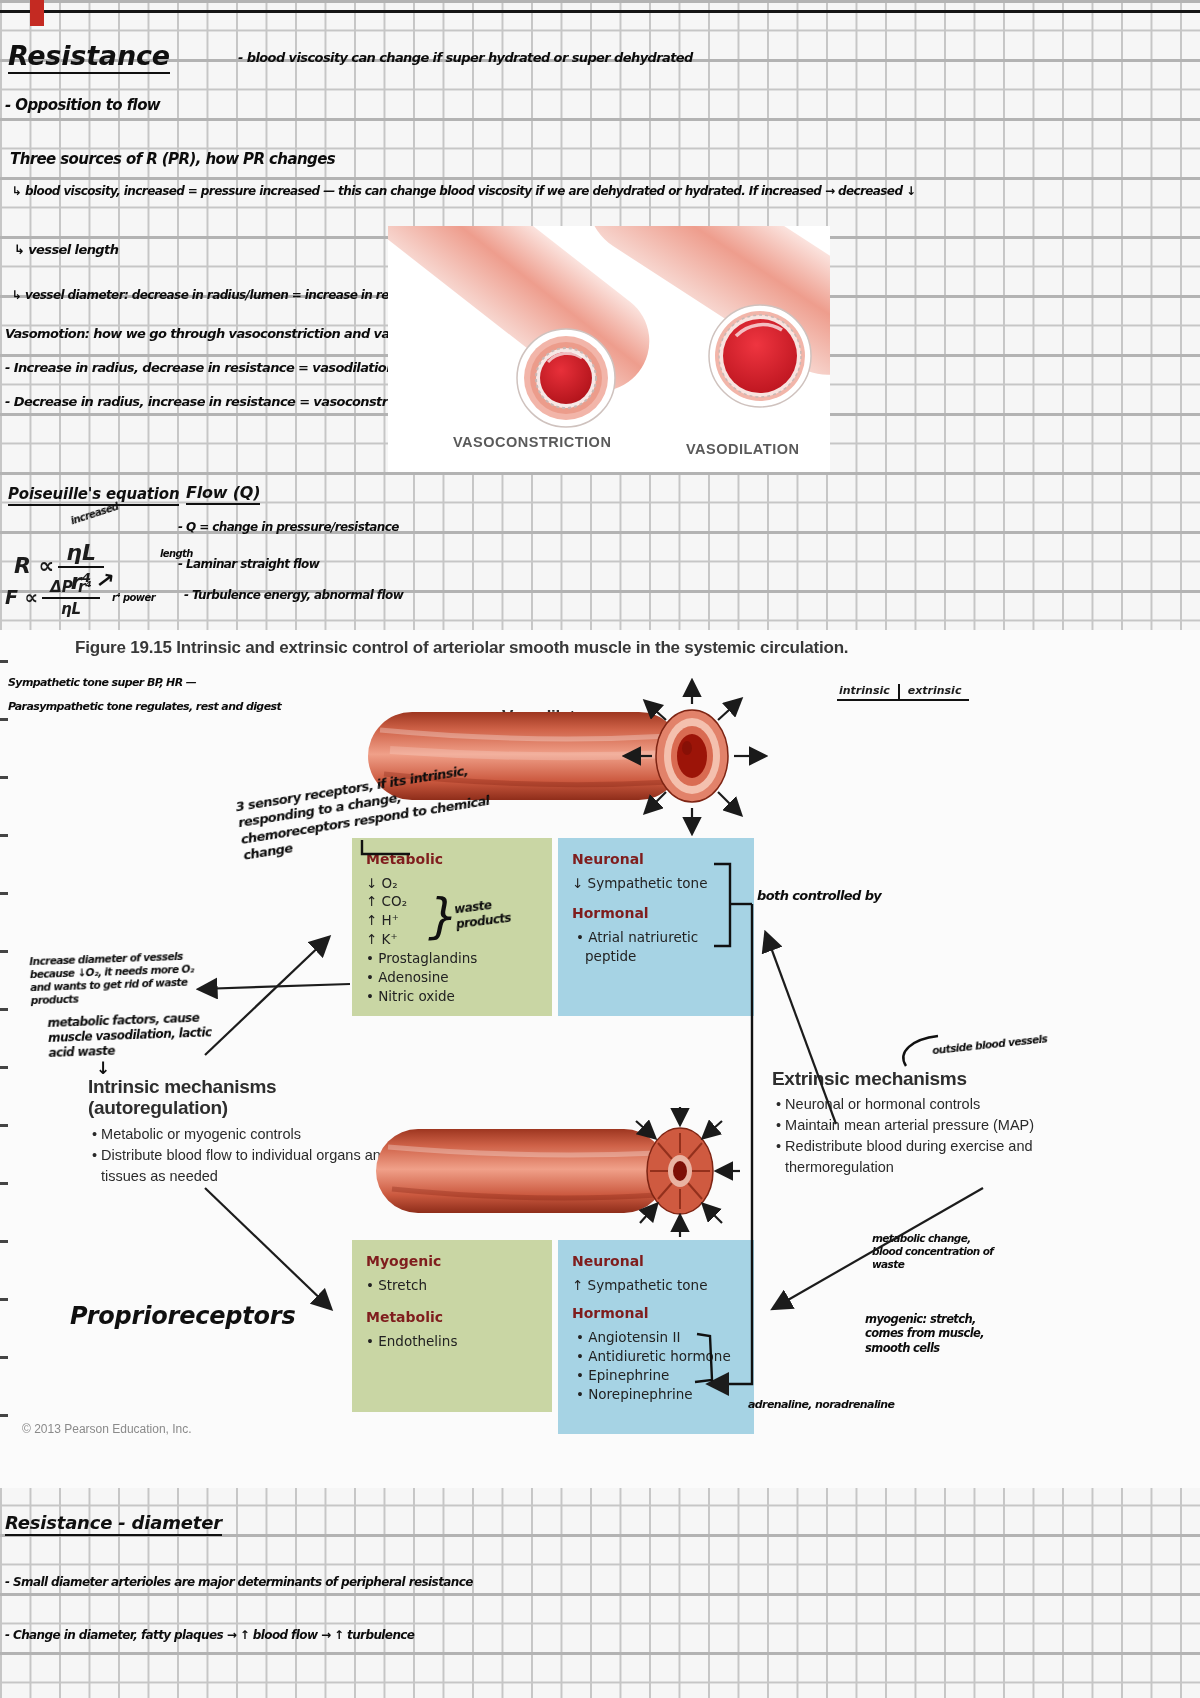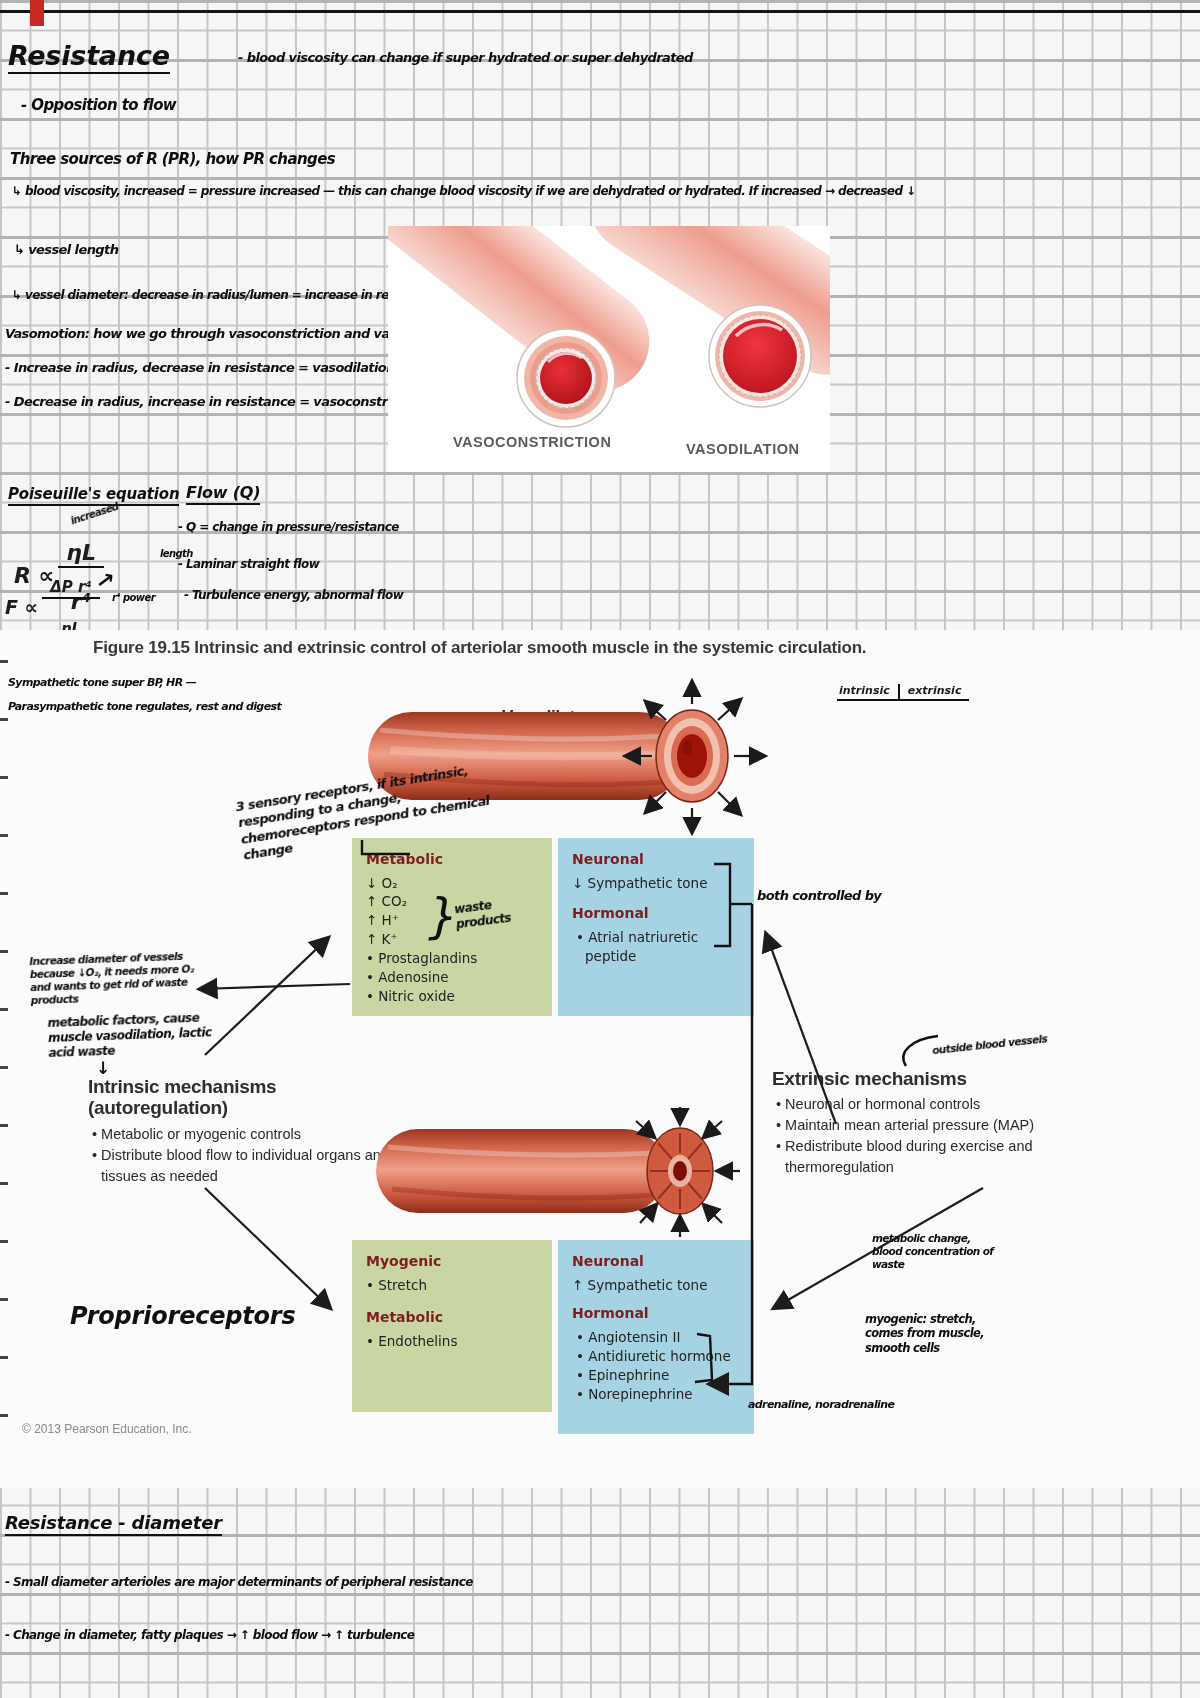--- a/index.html
+++ b/index.html
@@ -22,21 +22,21 @@
   .boxtitle{font-weight:700;font-size:14px;color:#7f1d1d;margin-bottom:4px;}
   .box{padding:12px 10px 10px 14px;font-size:13.5px;line-height:1.4;color:#222;}
   .green{background:#c9d6a4;}
   .blue{background:#a6d3e4;}
   .ln{white-space:normal;}
   .bullets .ln{padding-left:13px;text-indent:-9px;}
   .mechtitle{font-weight:700;font-size:19px;color:#2e2e2e;line-height:1.12;letter-spacing:-0.3px;}
   .mechbullets{font-size:14.5px;color:#2a2a2a;line-height:1.45;margin-top:5px;}
   .vessel-label{font-weight:700;font-size:17px;color:#2e2e2e;letter-spacing:-0.2px;margin-top:32px;}
   .photo-label{font-weight:700;font-size:14.5px;color:#5a5a5a;letter-spacing:0.5px;}
-  .frac{display:inline-flex;flex-direction:column;align-items:center;vertical-align:middle;margin:0 4px;gap:20px;}
+  .frac{display:inline-flex;flex-direction:column;align-items:center;vertical-align:middle;margin:0 4px;}
   .frac .num{border-bottom:2.5px solid #101010;padding:0 8px 1px;}
   .frac .den{padding-top:1px;}
   .formula{font-style:italic;font-weight:700;font-size:22px;}
   .hwt{font-style:italic;font-weight:700;font-size:11px;filter:blur(0.35px);margin-left:39px;}
   .hwt .row1{display:flex;border-bottom:2px solid #111;}
   .hwt .row1 span{padding:0 8px 2px 2px;}
   .hwt .row1 span:last-child{border-left:2px solid #111;padding-left:8px;}
   .hwt .row2{display:flex;}
   .hwt .row2 span{padding:1px 8px 0 0;width:78px;}
   .hwt .row2 span:last-child{border-left:2px solid #111;padding-left:8px;width:auto;}
@@ -45,21 +45,21 @@
 </style>
 </head>
 <body>
 
 <div id="canvas">
 
   <div class="abs" style="left:0;top:10px;width:1200px;height:3px;background:#151515;"></div>
   <div class="abs" style="left:30px;top:0;width:14px;height:26px;background:#c42a22;"></div>
 
   <div class="abs hand underline" style="left:8px;top:40px;font-size:27px;">Resistance</div>
-  <div class="abs scribble" style="left:21px;top:96px;font-size:15px;">- Opposition to flow</div>
+  <div class="abs scribble" style="left:5px;top:96px;font-size:15px;">- Opposition to flow</div>
   <div class="abs scribble" style="left:238px;top:50px;font-size:13px;width:620px;">- blood viscosity can change if super hydrated or super dehydrated</div>
   <div class="abs scribble" style="left:10px;top:150px;font-size:15px;">Three sources of R (PR), how PR changes</div>
   <div class="abs scribble" style="left:12px;top:184px;font-size:12px;width:1130px;">↳ blood viscosity, increased = pressure increased — this can change blood viscosity if we are dehydrated or hydrated. If increased → decreased ↓</div>
   <div class="abs scribble" style="left:14px;top:242px;font-size:13px;">↳ vessel length</div>
   <div class="abs scribble" style="left:12px;top:288px;font-size:12px;width:960px;">↳ vessel diameter: decrease in radius/lumen = increase in resistance, increase in radius/dilation = decrease in resistance</div>
   <div class="abs scribble" style="left:5px;top:326px;font-size:13px;">Vasomotion: how we go through vasoconstriction and vasodilation</div>
   <div class="abs scribble" style="left:5px;top:360px;font-size:13px;">- Increase in radius, decrease in resistance = vasodilation</div>
   <div class="abs scribble" style="left:5px;top:394px;font-size:13px;">- Decrease in radius, increase in resistance = vasoconstriction</div>
 
   <div class="abs hand underline" style="left:8px;top:485px;font-size:15px;filter:blur(0.4px);">Poiseuille's equation</div>
@@ -126,21 +126,21 @@
         <path d="M348,110 a37,37 0 0,1 46,-6" stroke="#ffffff" stroke-width="3.5" fill="none" opacity="0.7"></path>
       </g>
     </svg>
     <div class="abs print photo-label" style="left:65px;top:208px;">VASOCONSTRICTION</div>
     <div class="abs print photo-label" style="left:298px;top:215px;">VASODILATION</div>
   </div>
 
   <div class="abs slide" style="left:0;top:630px;width:1200px;height:858px;"></div>
   <div class="abs ticks" style="left:0;top:660px;height:810px;"></div>
 
-  <div class="abs print caption" style="left:75px;top:638px;width:900px;margin-left:18px;">Figure 19.15  Intrinsic and extrinsic control of arteriolar smooth muscle in the systemic circulation.</div>
+  <div class="abs print caption" style="left:75px;top:638px;width:900px;">Figure 19.15  Intrinsic and extrinsic control of arteriolar smooth muscle in the systemic circulation.</div>
 
   <div class="abs scribble" style="left:8px;top:676px;font-size:11px;">Sympathetic tone super BP, HR —</div>
   <div class="abs scribble" style="left:8px;top:700px;font-size:11px;">Parasympathetic tone regulates, rest and digest</div>
 
   <div class="abs hwt" style="left:798px;top:684px;">
     <div class="row1">
         <span>intrinsic</span>
         <span>extrinsic</span>
       </div>
   </div>

